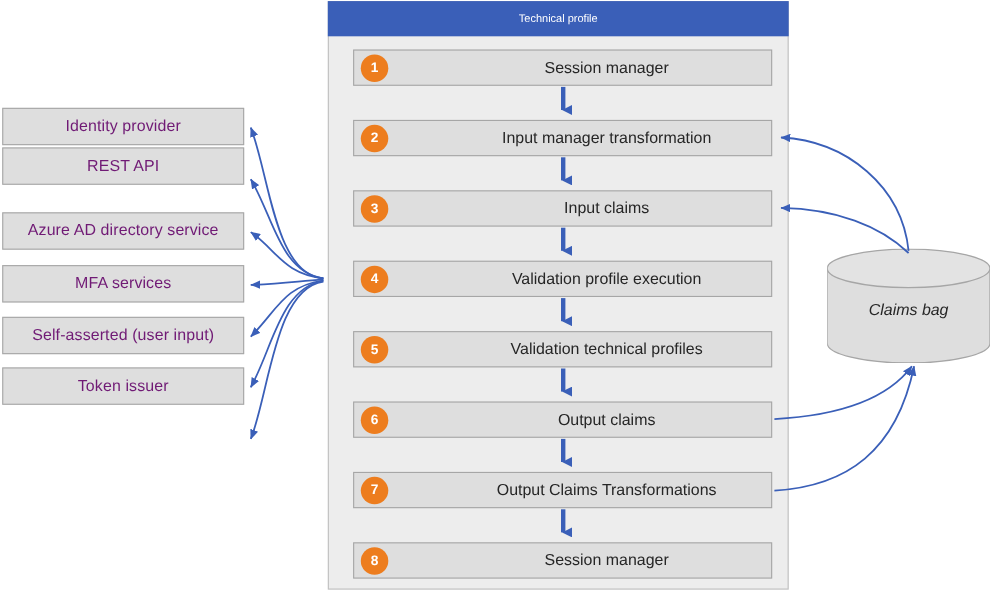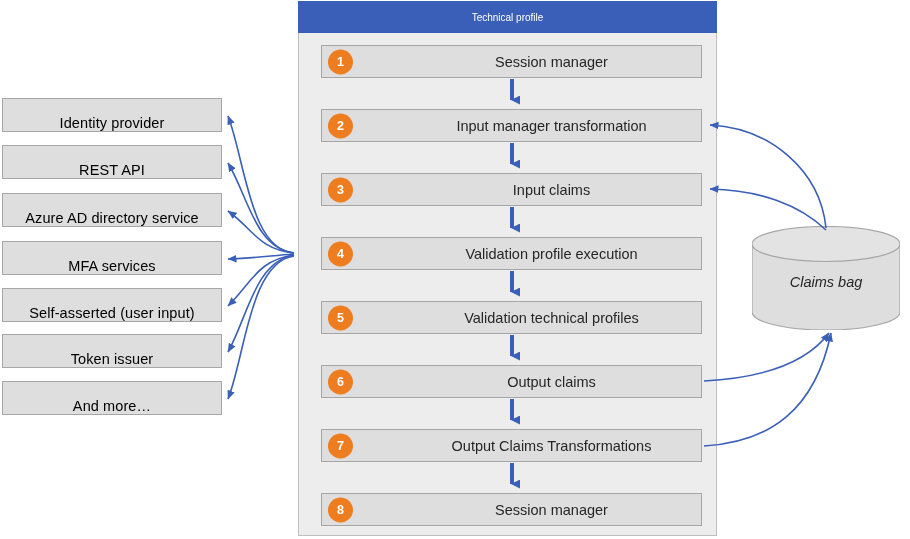--- a/index.html
+++ b/index.html
@@ -32,24 +32,24 @@
   
   .src-box {
     position: absolute;
     left: 2px;
     width: 220px;
     height: 34px;
     background: #DEDEDE;
     border: 1px solid #A6A6A6;
     box-sizing: border-box;
     display: flex;
-    align-items: flex-end;
+    align-items: center;
     justify-content: center;
     font-size: 14.5px;
-    color: #000000;
+    color: #701a75;
     letter-spacing: 0.1px;
   }
   
   #tp-panel {
     position: absolute;
     left: 298px;
     top: 1px;
     width: 419px;
     height: 535px;
     background: #EDEDED;
@@ -133,37 +133,34 @@
   }
 </style>
 </head>
 <body>
 
 <div id="canvas">
 
   <div class="src-box" style="top:98px">
     <span>Identity provider</span>
   </div>
-  <div class="src-box" style="top:145px">
+  <div class="src-box" style="top:134px">
     <span>REST API</span>
   </div>
   <div class="src-box" style="top:193px">
     <span>Azure AD directory service</span>
   </div>
   <div class="src-box" style="top:241px">
     <span>MFA services</span>
   </div>
   <div class="src-box" style="top:334px">
     <span>Token issuer</span>
   </div>
   <div class="src-box" style="top:288px">
     <span>Self-asserted (user input)</span>
-  </div>
-  <div class="src-box" style="top:381px">
-    <span>And more…</span>
   </div>
 
   <div id="tp-panel"></div>
   <div id="tp-header">
     <span>Technical profile</span>
   </div>
 
   <div class="step-box" style="top:45px">
     <span class="step-label">Session manager</span>
     <span class="step-badge">1</span>

